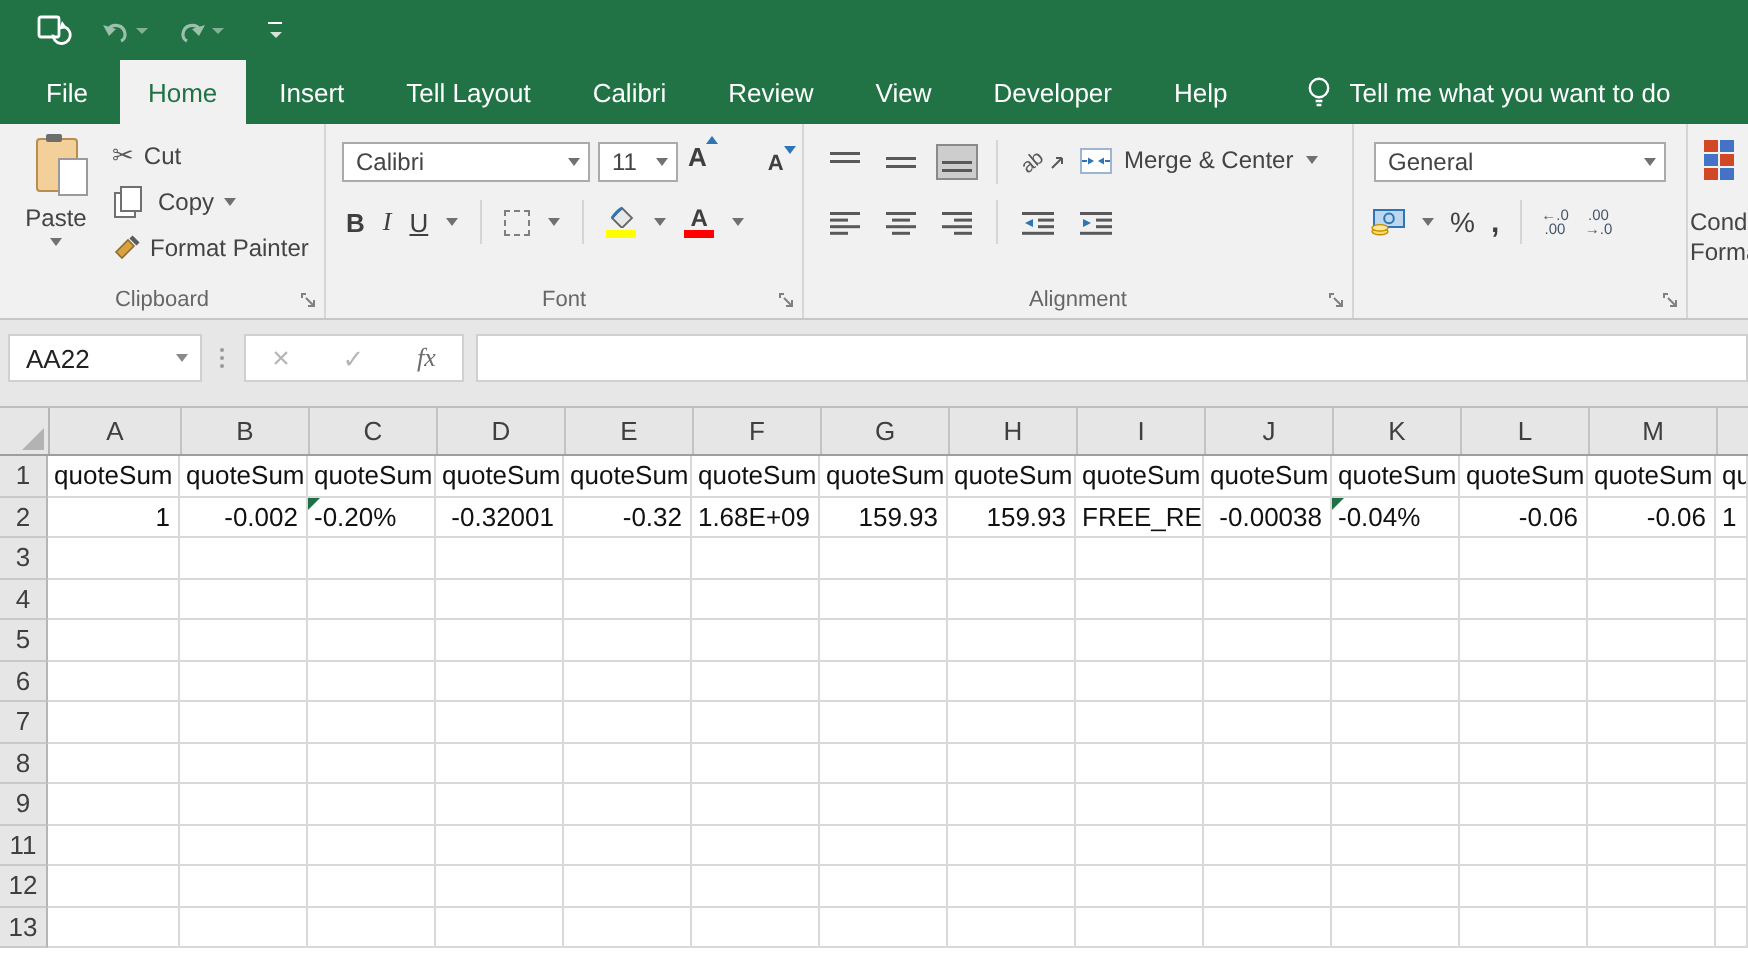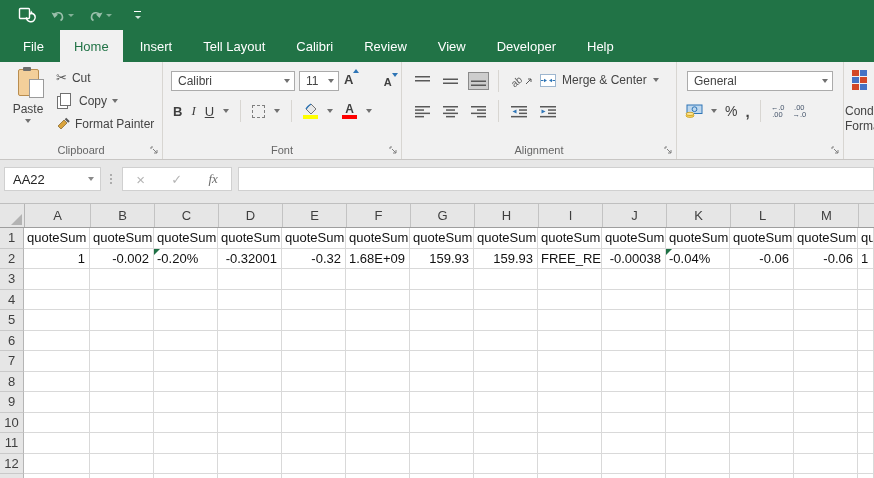--- a/index.html
+++ b/index.html
@@ -157,20 +157,29 @@
   <div class="tabrow">
     <div class="tab file">File</div>
     <div class="tab active">Home</div>
     <div class="tab">Insert</div>
     <div class="tab">Tell Layout</div>
     <div class="tab">Calibri</div>
     <div class="tab">Review</div>
     <div class="tab">View</div>
     <div class="tab">Developer</div>
     <div class="tab">Help</div>
+    <div class="tellme">
+      <span>
+        <svg width="13" height="18" viewBox="0 0 13 18">
+            <circle cx="6.5" cy="7" r="4.6" fill="none" stroke="#fff" stroke-width="1.2"></circle>
+            <path d="M4.8 13.5 h3.4 M5.3 15.5 h2.4" stroke="#fff" stroke-width="1.2"></path>
+          </svg>
+      </span>
+      <span>Tell me what you want to do</span>
+    </div>
   </div>
 
   <div class="ribbon">
 
     <div class="rgroup g-clip">
       <div class="paste">
         <span class="clipb"></span>
         <span class="plabel">Paste</span>
         <i class="dd"></i>
       </div>
@@ -580,37 +589,20 @@
           <div class="cell" style="width: 64px;"></div>
           <div class="cell" style="width: 64px;"></div>
           <div class="cell" style="width: 64px;"></div>
           <div class="cell" style="width: 64px;"></div>
           <div class="cell" style="width: 64px;"></div>
           <div class="cell" style="width: 64px;"></div>
           <div class="cell" style="width: 64px;"></div>
           <div class="cell" style="width: 16px;"></div>
         </div>
         <div class="grid-row">
-          <div class="row-h">10</div>
-          <div class="cell" style="width: 66px;"></div>
-          <div class="cell" style="width: 64px;"></div>
-          <div class="cell" style="width: 64px;"></div>
-          <div class="cell" style="width: 64px;"></div>
-          <div class="cell" style="width: 64px;"></div>
-          <div class="cell" style="width: 64px;"></div>
-          <div class="cell" style="width: 64px;"></div>
-          <div class="cell" style="width: 64px;"></div>
-          <div class="cell" style="width: 64px;"></div>
-          <div class="cell" style="width: 64px;"></div>
-          <div class="cell" style="width: 64px;"></div>
-          <div class="cell" style="width: 64px;"></div>
-          <div class="cell" style="width: 64px;"></div>
-          <div class="cell" style="width: 16px;"></div>
-        </div>
-        <div class="grid-row">
           <div class="row-h">11</div>
           <div class="cell" style="width: 66px;"></div>
           <div class="cell" style="width: 64px;"></div>
           <div class="cell" style="width: 64px;"></div>
           <div class="cell" style="width: 64px;"></div>
           <div class="cell" style="width: 64px;"></div>
           <div class="cell" style="width: 64px;"></div>
           <div class="cell" style="width: 64px;"></div>
           <div class="cell" style="width: 64px;"></div>
           <div class="cell" style="width: 64px;"></div>

